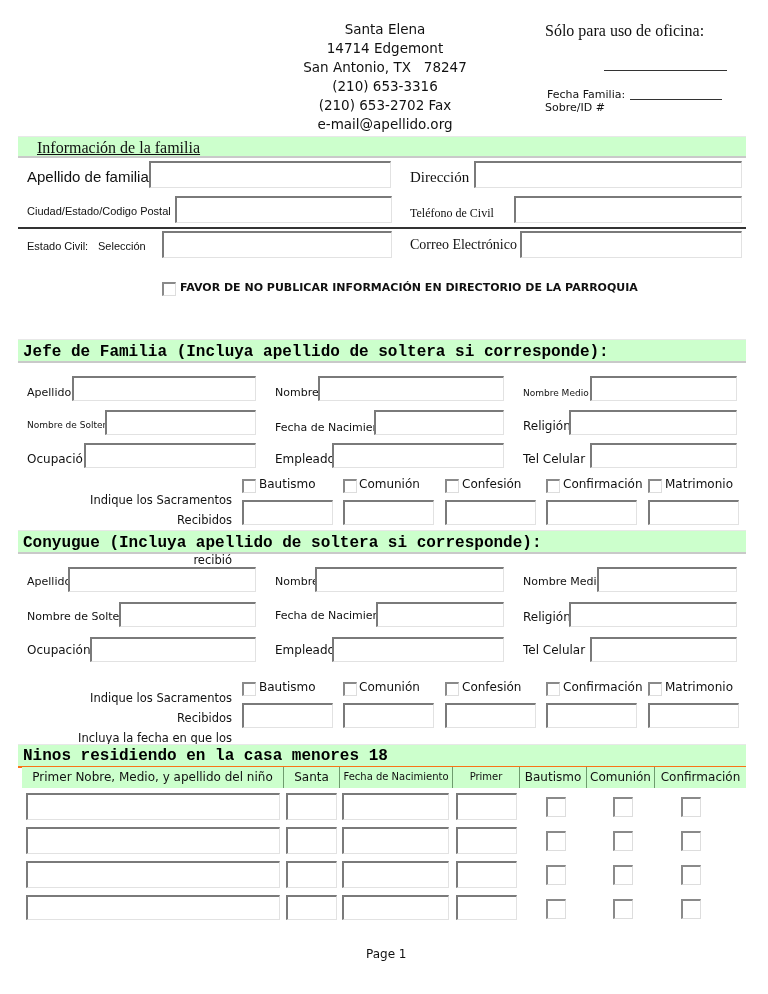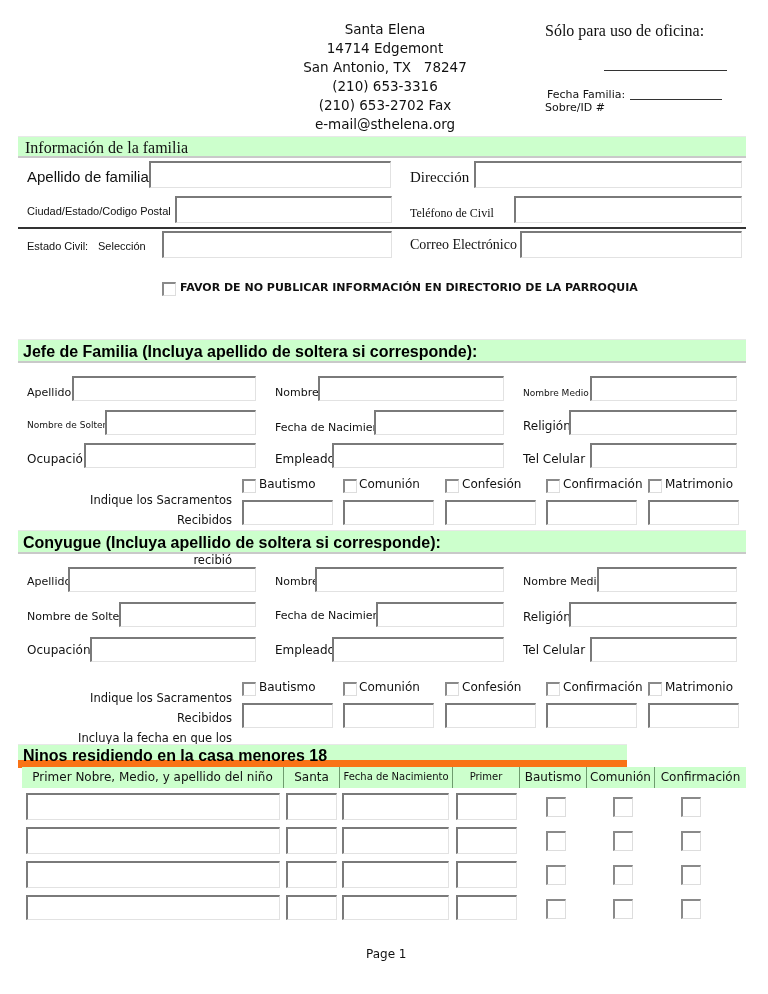--- a/index.html
+++ b/index.html
@@ -5,47 +5,47 @@
   html, body { margin:0; padding:0; background:#ffffff; }
   body { width:768px; height:994px; position:relative; overflow:hidden; font-family:"DejaVu Sans", sans-serif; color:#111; }
   .abs { position:absolute; }
   .sans { font-family:"DejaVu Sans", sans-serif; }
   .lib { font-family:"Liberation Sans", sans-serif; }
   .serif { font-family:"Liberation Serif", serif; }
   .field { position:absolute; background:#fff; border-top:2px solid #7a7a7a; border-left:2px solid #7a7a7a; border-right:1px solid #e2e2e2; border-bottom:1px solid #e2e2e2; box-sizing:border-box; }
   .chk { position:absolute; width:14px; height:14px; background:#fff; border-top:2px solid #8a8a8a; border-left:2px solid #8a8a8a; border-right:1px solid #ddd; border-bottom:1px solid #ddd; box-sizing:border-box; }
   .tchk { position:absolute; width:20px; height:20px; background:#fff; border-top:2px solid #8a8a8a; border-left:2px solid #8a8a8a; border-right:1px solid #ddd; border-bottom:1px solid #ddd; box-sizing:border-box; }
   .band { position:absolute; background:#ccffcc; border-top:1px solid #e8e8e8; border-bottom:2px solid #c9c9c9; box-sizing:border-box; }
-  .hdr-text { position:absolute; font-family:Liberation Sans, sans-serif; font-weight:bold; font-size:16px; color:#000; white-space:nowrap;text-align:center; }
+  .hdr-text { position:absolute; font-family:Liberation Mono, monospace; font-weight:bold; font-size:16px; color:#000; white-space:nowrap;text-align:center; }
   .lbl { position:absolute; white-space:nowrap; color:#111; }
   .s11 { font-size:11px; }
   .s12 { font-size:12px; }
   .center { text-align:center; }
   .th { position:absolute; top:767px; height:21px; background:#ccffcc; border-right:1px solid #6e9c6e; box-sizing:border-box; font-size:12px; text-align:center; line-height:20px; white-space:nowrap; overflow:hidden; }
 </style>
 </head>
 <body>
 
 <div class="abs sans center" style="left:300px; top:20px; width:170px; font-size:13.5px; line-height:19px;">
   <div>Santa Elena</div>
   <div>14714 Edgemont</div>
   <div style="white-space:pre;">San Antonio, TX   78247</div>
   <div>(210) 653-3316</div>
   <div>(210) 653-2702 Fax</div>
-  <div>e-mail@sthelena.org</div>
+  <div>e-mail@apellido.org</div>
 </div>
 
 <div class="lbl serif" style="left:545px; top:22px; font-size:16px;">Sólo para uso de oficina:</div>
 <div class="lbl sans" style="left:545px; top:58px; font-size:11px;margin-top:43px;">Sobre/ID #</div>
 <div class="abs" style="left:604px; top:70px; width:123px; border-bottom:1px solid #333;"></div>
 <div class="lbl sans" style="left:547px; top:88px; font-size:11px;">Fecha Familia:</div>
 <div class="abs" style="left:630px; top:99px; width:92px; border-bottom:1px solid #333;"></div>
 
 <div class="band" style="left:18px; top:136px; width:728px; height:22px;">
-  <span class="lbl serif" style="left:7px; top:2px; font-size:16px;">Información de la familia</span>
+  <span class="lbl serif" style="left:19px; top:2px; font-size:16px;text-decoration:underline;">Información de la familia</span>
 </div>
 
 <div class="lbl lib" style="left:27px; top:168px; font-size:15px;">Apellido de familia</div>
 <div class="field" style="left:149px; top:161px; width:242px; height:27px;"></div>
 <div class="lbl serif" style="left:410px; top:169px; font-size:15px;">Dirección</div>
 <div class="field" style="left:474px; top:161px; width:268px; height:27px;"></div>
 
 <div class="lbl lib" style="left:27px; top:205px; font-size:11px;">Ciudad/Estado/Codigo Postal</div>
 <div class="field" style="left:175px; top:196px; width:217px; height:27px;"></div>
 <div class="lbl serif" style="left:410px; top:206px; font-size:12px;">Teléfono de Civil</div>
@@ -155,21 +155,21 @@
 <div class="field" style="left:445px; top:703px; width:91px; height:25px;"></div>
 
 <div class="chk" style="left:546px; top:682px;"></div>
 <div class="lbl sans s12" style="left:563px; top:680px;">Confirmación</div>
 <div class="field" style="left:546px; top:703px; width:91px; height:25px;"></div>
 
 <div class="chk" style="left:648px; top:682px;"></div>
 <div class="lbl sans s12" style="left:665px; top:680px;">Matrimonio</div>
 <div class="field" style="left:648px; top:703px; width:91px; height:25px;"></div>
 
-<div class="band" style="left:18px; top:744px; width:609px; height:24px; border-bottom:8px solid #f97316;">
+<div class="band" style="left:18px; top:744px; width:728px; height:24px; border-bottom:2px solid #f97316;">
   <span class="hdr-text" style="left:5px; top:2px;">Ninos residiendo en la casa menores 18</span>
 </div>
 
 <div>
   <div class="th" style="left:22px; width:262px;">Primer Nobre, Medio, y apellido del niño</div>
   <div class="th" style="left:284px; width:56px;">Santa</div>
   <div class="th" style="left:340px; width:113px; font-size:10px;">Fecha de Nacimiento</div>
   <div class="th" style="left:453px; width:67px; font-size:10px;">Primer</div>
   <div class="th" style="left:520px; width:67px;">Bautismo</div>
   <div class="th" style="left:587px; width:68px;">Comunión</div>

